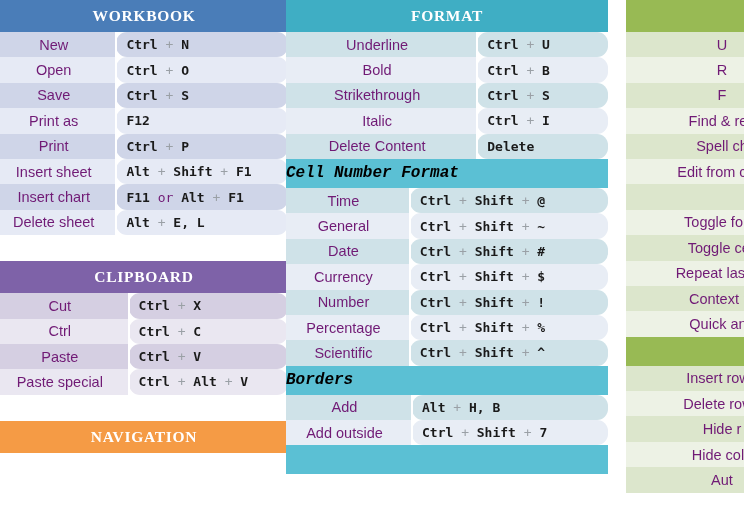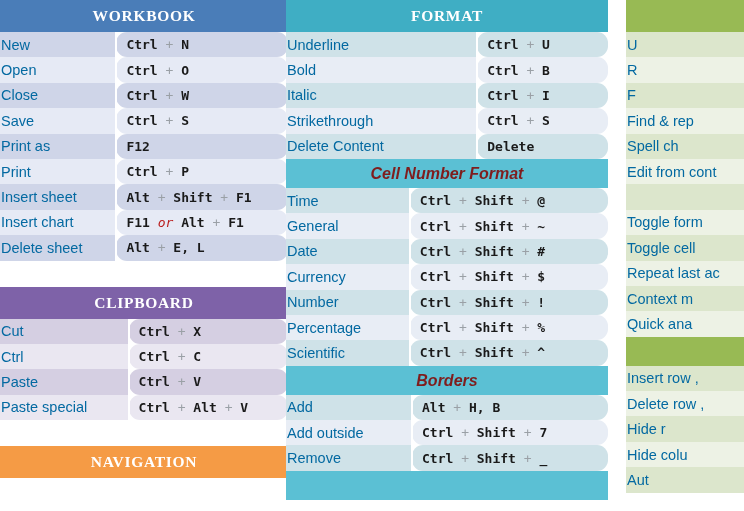--- a/index.html
+++ b/index.html
@@ -35,53 +35,53 @@
     color: #ffffff;
     font-family: "Liberation Serif", serif;
     font-weight: bold;
     font-size: 15.5px;
     letter-spacing: 0.7px;
     text-align: center;
     height: 32px;
     line-height: 32px;
   }
   .sub-header {
-    color: #7f1d1d;
-    font-family: Liberation Sans, sans-serif;
+    color: #000000;
+    font-family: Liberation Mono, monospace;
     font-weight: bold;
     font-style: italic;
     font-size: 16px;
-    text-align: center;
+    text-align: left;
     height: 29px;
     line-height: 29px;
   }
   .table { width: 100%; border-collapse: collapse; }
   .table tr { height: 25.4px; }
   .cell-label {
-    text-align: left;
+    text-align: center;
     padding-right: 9px;
     font-size: 14.5px;
-    color: #0369a1;
+    color: #701a75;
     white-space: nowrap;
     vertical-align: middle;
   }
   .cell-keys {
     text-align: left;
     padding-left: 9px;
     font-family: "DejaVu Sans Mono", monospace;
     font-size: 13px;
     font-weight: bold;
     color: #1a1a1a;
     white-space: nowrap;
     vertical-align: middle;
     border-left: 2px solid #ffffff;
     border-radius: 11px;
   }
   .cell-keys .sep { color: #9aa0a6; font-weight: normal; }
-  .cell-keys .or  { color: #b91c1c; font-weight: normal; font-style: italic; }
+  .cell-keys .or  { color: #701a75; font-weight: normal; }
 
   
   .hdr-blue   { background: #4A7DB8; }
   .hdr-purple { background: #7E62A8; }
   .hdr-orange { background: #F59B45; }
   .rows-blue tr:nth-child(odd)  td { background: #CFD5E8; }
   .rows-blue tr:nth-child(even) td { background: #E6EAF5; }
   .rows-purple tr:nth-child(odd)  td { background: #D5CFE2; }
   .rows-purple tr:nth-child(even) td { background: #EAE7F1; }
 
@@ -115,24 +115,20 @@
           <tbody>
             <tr>
               <td class="cell-label">New</td>
               <td class="cell-keys"><span class="key">Ctrl</span> <span class="sep">+</span> <span class="key">N</span></td>
             </tr>
             <tr>
               <td class="cell-label">Open</td>
               <td class="cell-keys"><span class="key">Ctrl</span> <span class="sep">+</span> <span class="key">O</span></td>
             </tr>
             <tr>
-              <td class="cell-label">Close</td>
-              <td class="cell-keys"><span class="key">Ctrl</span> <span class="sep">+</span> <span class="key">W</span></td>
-            </tr>
-            <tr>
               <td class="cell-label">Save</td>
               <td class="cell-keys"><span class="key">Ctrl</span> <span class="sep">+</span> <span class="key">S</span></td>
             </tr>
             <tr>
               <td class="cell-label">Print as</td>
               <td class="cell-keys"><span class="key">F12</span></td>
             </tr>
             <tr>
               <td class="cell-label">Print</td>
               <td class="cell-keys"><span class="key">Ctrl</span> <span class="sep">+</span> <span class="key">P</span></td>
@@ -198,28 +194,28 @@
           <tbody>
             <tr>
               <td class="cell-label">Underline</td>
               <td class="cell-keys"><span class="key">Ctrl</span> <span class="sep">+</span> <span class="key">U</span></td>
             </tr>
             <tr>
               <td class="cell-label">Bold</td>
               <td class="cell-keys"><span class="key">Ctrl</span> <span class="sep">+</span> <span class="key">B</span></td>
             </tr>
             <tr>
+              <td class="cell-label">Strikethrough</td>
+              <td class="cell-keys"><span class="key">Ctrl</span> <span class="sep">+</span> <span class="key">S</span></td>
+            </tr>
+            <tr>
               <td class="cell-label">Italic</td>
               <td class="cell-keys"><span class="key">Ctrl</span> <span class="sep">+</span> <span class="key">I</span></td>
             </tr>
             <tr>
-              <td class="cell-label">Strikethrough</td>
-              <td class="cell-keys"><span class="key">Ctrl</span> <span class="sep">+</span> <span class="key">S</span></td>
-            </tr>
-            <tr>
               <td class="cell-label">Delete Content</td>
               <td class="cell-keys"><span class="key">Delete</span></td>
             </tr>
           </tbody>
         </table>
 
       <div class="sub-header sub-teal">Cell Number Format</div>
       <table class="table rows-teal">
           <tbody>
             <tr>
@@ -257,24 +253,20 @@
       <table class="table rows-teal">
           <tbody>
             <tr>
               <td class="cell-label">Add</td>
               <td class="cell-keys"><span class="key">Alt</span> <span class="sep">+</span> <span class="key">H,</span> <span class="key">B</span></td>
             </tr>
             <tr>
               <td class="cell-label">Add outside</td>
               <td class="cell-keys"><span class="key">Ctrl</span> <span class="sep">+</span> <span class="key">Shift</span> <span class="sep">+</span> <span class="key">7</span></td>
             </tr>
-            <tr>
-              <td class="cell-label">Remove</td>
-              <td class="cell-keys"><span class="key">Ctrl</span> <span class="sep">+</span> <span class="key">Shift</span> <span class="sep">+</span> <span class="key">_</span></td>
-            </tr>
           </tbody>
         </table>
 
       <div class="sub-header sub-teal"></div>
     </div>
 
   </div>
 
   <div class="column col-editing">
 

